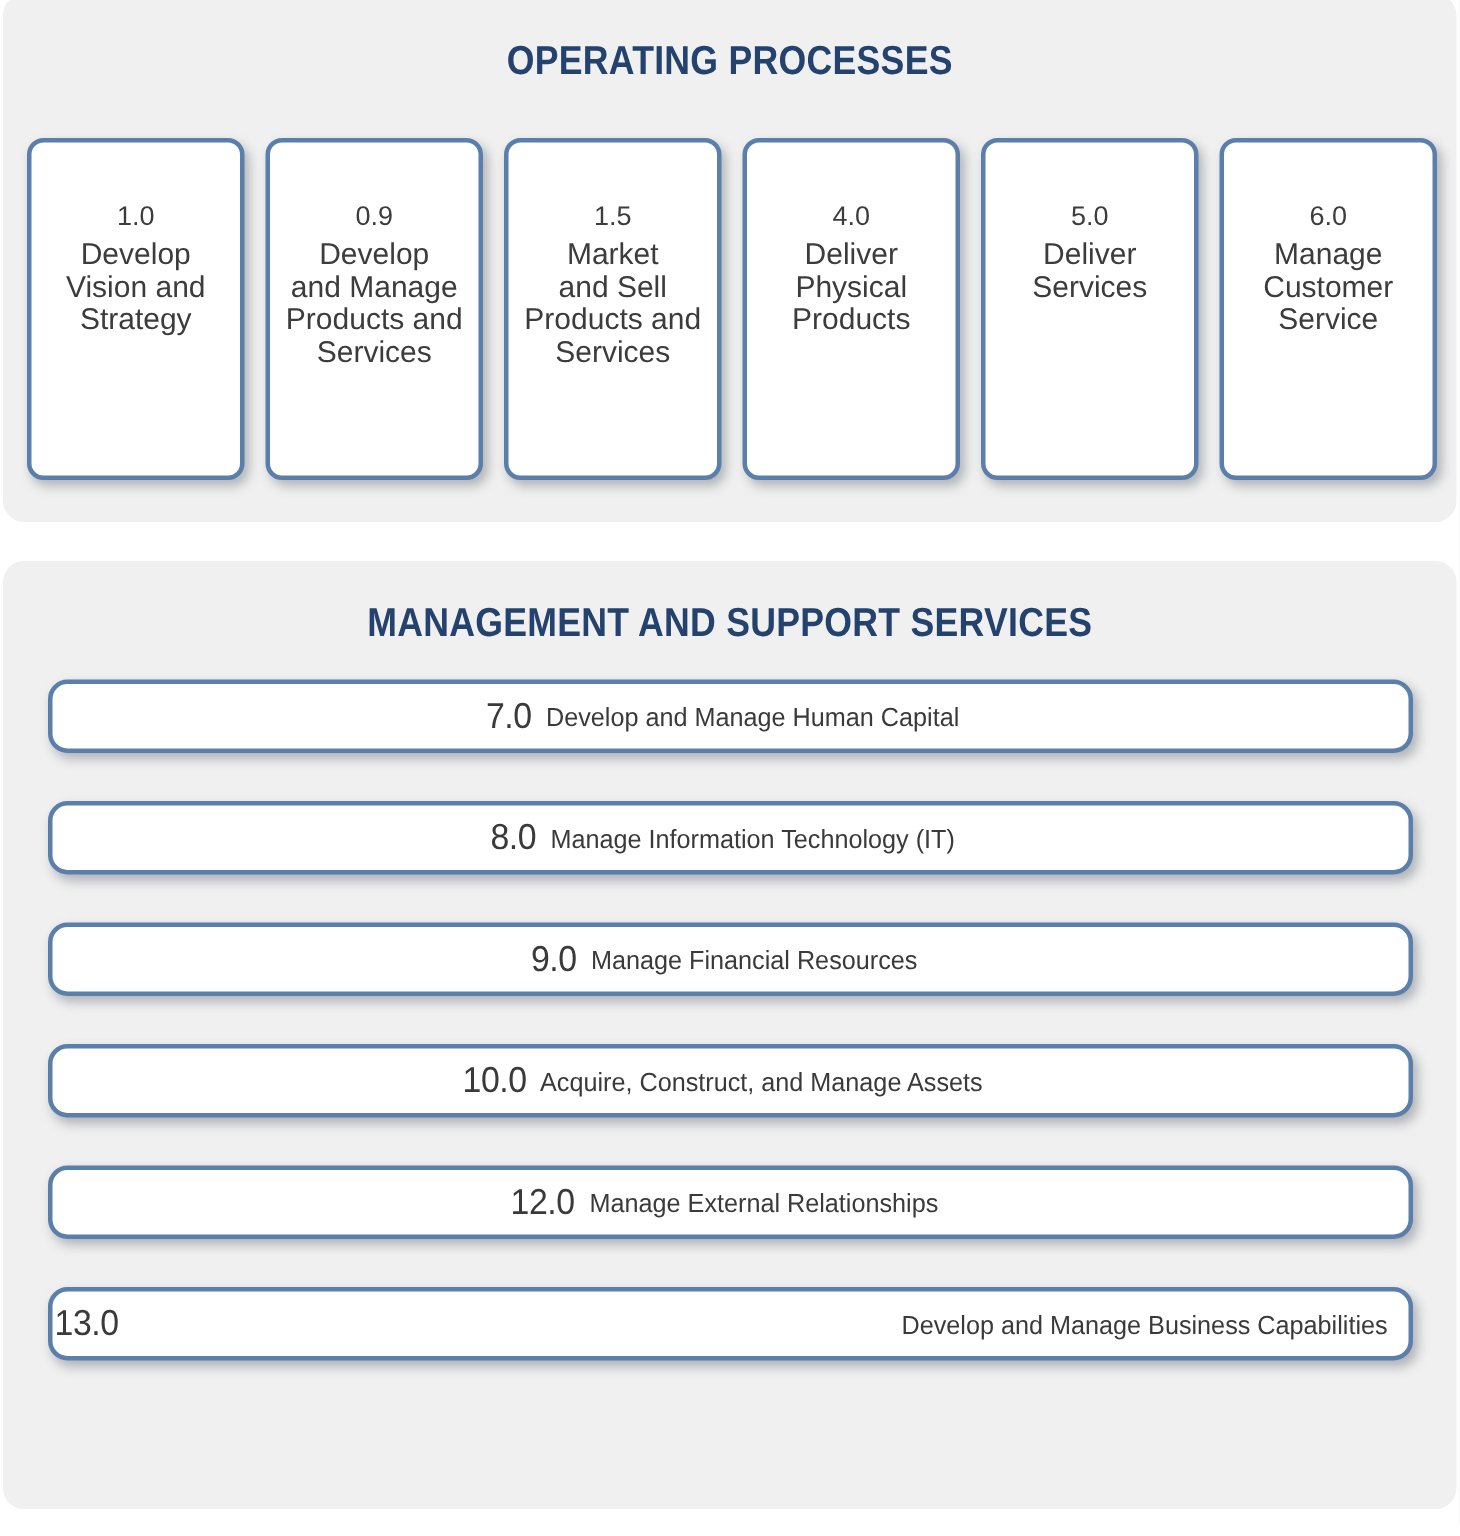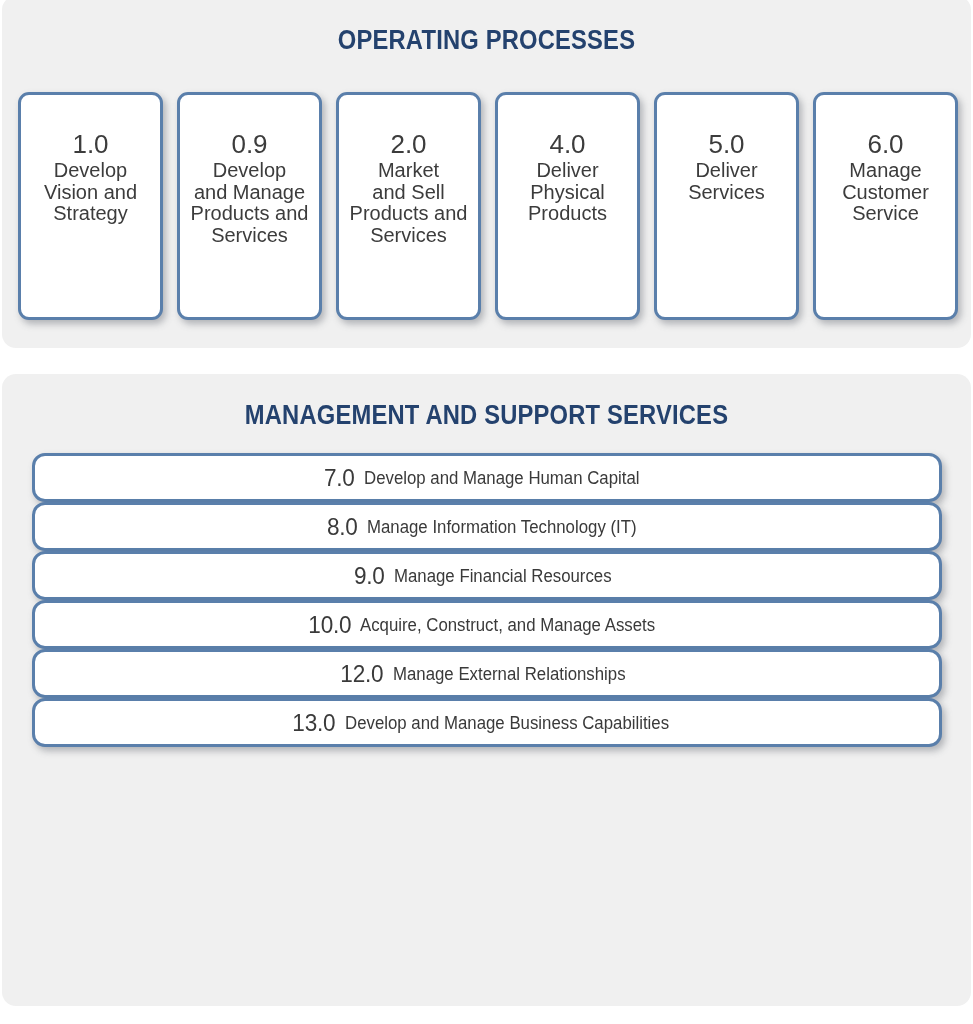--- a/index.html
+++ b/index.html
@@ -83,21 +83,21 @@
     background: #ffffff;
     border: 3px solid #5a7fab;
     border-radius: 11px;
     box-shadow: 3px 4px 7px rgba(90, 95, 105, 0.42);
     box-sizing: border-box;
     padding-top: 36px;
     text-align: center;
     color: #3c3c3c;
   }
   .card-number {
-    font-size: 26px;
+    font-size: 18px;
     line-height: 27px;
     color: #3c3c3c;
     font-weight: normal;
     text-align: center;
   }
   .card-label {
     font-size: 20px;
     line-height: 21.5px;
     color: #3c3c3c;
     padding: 2px 8px 0 8px;
@@ -107,32 +107,34 @@
   
   .pill-list {
     position: absolute;
     left: 30px;
     top: 79px;
     width: 910px;
   }
   .pill-row {
     position: relative;
     height: 49px;
+    margin-bottom: 32px;
     background: #ffffff;
     border: 3px solid #5a7fab;
     border-radius: 13px;
     box-shadow: 3px 4px 7px rgba(90, 95, 105, 0.42);
     box-sizing: border-box;
     display: flex;
     align-items: center;
     justify-content: center;
     color: #3a3a3a;
   }
   .pill-row:last-child {
     margin-bottom: 0;
+    justify-content: space-between;
   }
   .pill-number {
     font-size: 24px;
     line-height: 24px;
     letter-spacing: -0.3px;
     color: #3a3a3a;
     margin-right: 8px;
     transform: scaleX(0.94);
   }
   .pill-label {
@@ -162,21 +164,21 @@
 Strategy</div>
         </div>
         <div class="process-card">
           <div class="card-number">0.9</div>
           <div class="card-label">Develop
 and Manage
 Products and
 Services</div>
         </div>
         <div class="process-card">
-          <div class="card-number">2.0</div>
+          <div class="card-number">1.5</div>
           <div class="card-label">Market
 and Sell
 Products and
 Services</div>
         </div>
         <div class="process-card">
           <div class="card-number">4.0</div>
           <div class="card-label">Deliver
 Physical
 Products</div>

